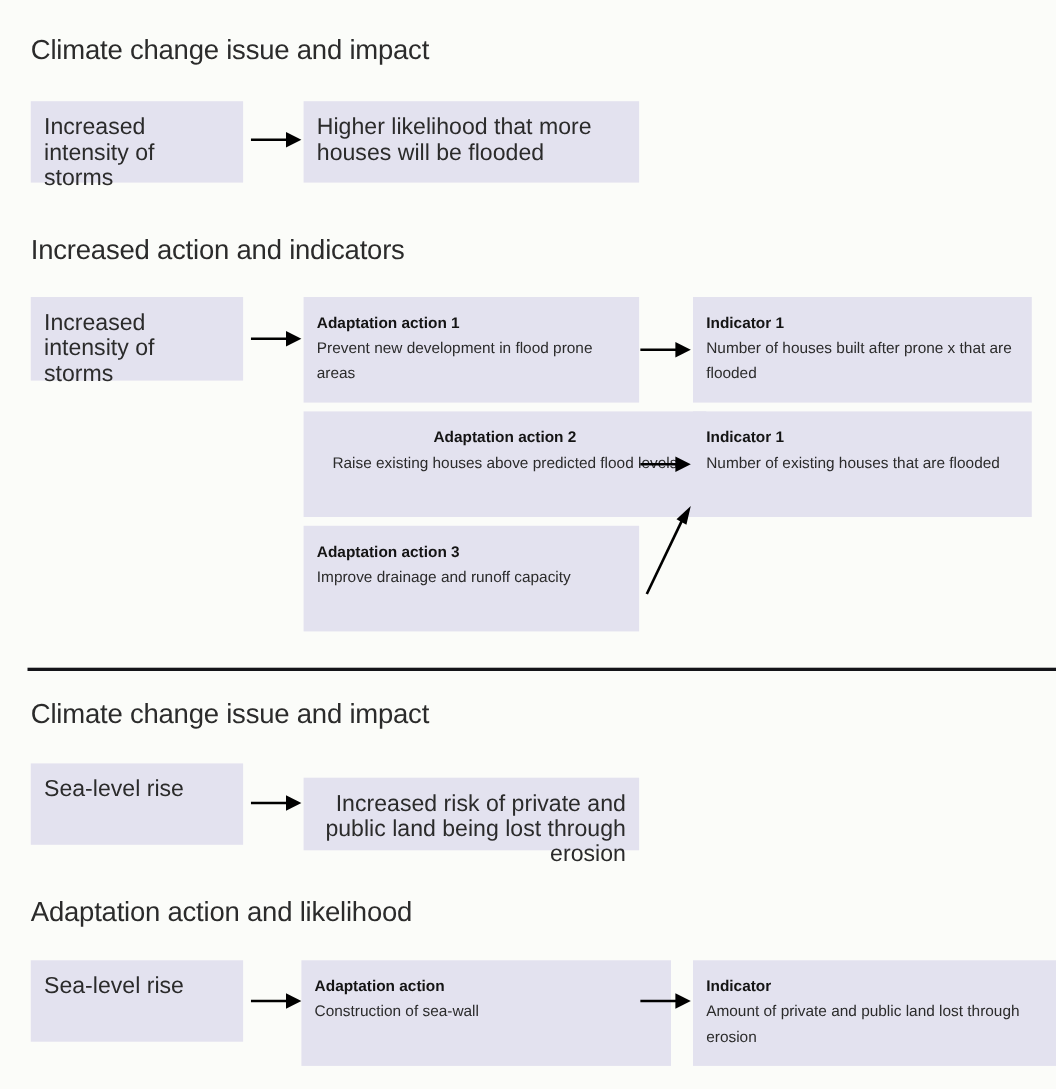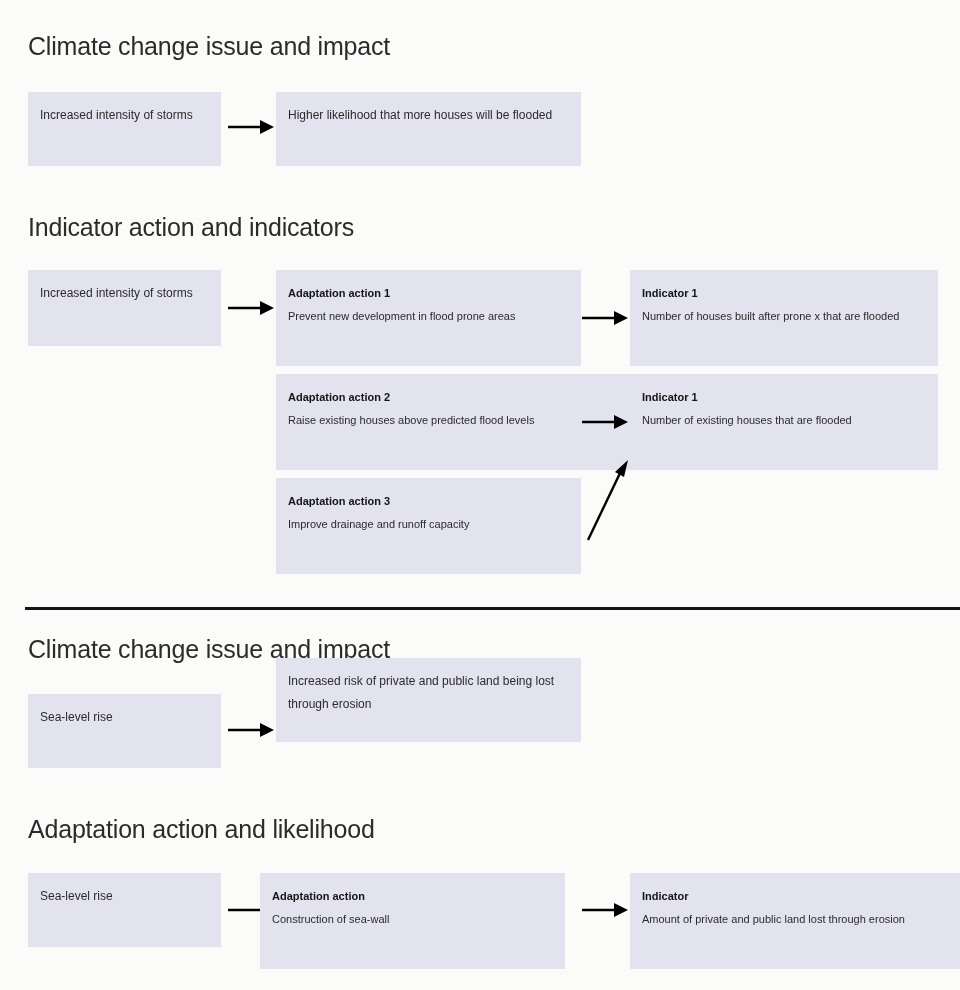--- a/index.html
+++ b/index.html
@@ -27,35 +27,35 @@
     font-weight: 400;
     letter-spacing: -0.2px;
     color: #2b2b2b;
     white-space: nowrap;
   }
   .box {
     position: absolute;
     background: #e3e2ef;
     box-sizing: border-box;
     padding: 12px 12px 10px 12px;
-    font-size: 11px;
+    font-size: 14px;
     line-height: 23px;
     color: #2b2b2b;
   }
   .box .ttl {
     display: block;
     font-weight: bold;
     color: #141414;
   }
   .box .desc {
     display: block;
     font-weight: 400;
   }
   .box.plain {
-    font-size: 12px;
+    font-size: 21px;
   }
   .arrow {
     position: absolute;
     pointer-events: none;
   }
   .divider {
     position: absolute;
     background: #141419;
   }
 </style>
@@ -68,35 +68,35 @@
 
   <div class="box plain" style="left:28px; top:92px; width:193px; height:74px;">Increased intensity of storms</div>
 
   <svg class="arrow" style="left:228px; top:113px;" width="50" height="28">
     <line x1="0" y1="14" x2="34" y2="14" stroke="#000" stroke-width="2.4"></line>
     <polygon points="32,7 46,14 32,21" fill="#000"></polygon>
   </svg>
 
   <div class="box plain" style="left:276px; top:92px; width:305px; height:74px;">Higher likelihood that more houses will be flooded</div>
 
-  <div class="heading" style="left:28px; top:213px;">Indicator action and indicators</div>
+  <div class="heading" style="left:28px; top:213px;">Increased action and indicators</div>
 
   <div class="box plain" style="left:28px; top:270px; width:193px; height:76px;">Increased intensity of storms</div>
 
   <svg class="arrow" style="left:228px; top:294px;" width="50" height="28">
     <line x1="0" y1="14" x2="34" y2="14" stroke="#000" stroke-width="2.4"></line>
     <polygon points="32,7 46,14 32,21" fill="#000"></polygon>
   </svg>
 
   <div class="box" style="left:276px; top:270px; width:305px; height:96px;">
     <span class="ttl">Adaptation action 1</span>
     <span class="desc">Prevent new development in flood prone areas</span>
   </div>
 
-  <div class="box" style="left:276px; top:374px; width:366px; height:96px;">
+  <div class="box" style="left:276px; top:374px; width:366px; height:96px;text-align:center;">
     <span class="ttl">Adaptation action 2</span>
     <span class="desc">Raise existing houses above predicted flood levels</span>
   </div>
 
   <div class="box" style="left:276px; top:478px; width:305px; height:96px;">
     <span class="ttl">Adaptation action 3</span>
     <span class="desc">Improve drainage and runoff capacity</span>
   </div>
 
   <svg class="arrow" style="left:582px; top:304px;" width="50" height="28">
@@ -128,32 +128,32 @@
 
   <div class="heading" style="left:28px; top:635px;">Climate change issue and impact</div>
 
   <div class="box plain" style="left:28px; top:694px; width:193px; height:74px;">Sea-level rise</div>
 
   <svg class="arrow" style="left:228px; top:716px;" width="50" height="28">
     <line x1="0" y1="14" x2="34" y2="14" stroke="#000" stroke-width="2.4"></line>
     <polygon points="32,7 46,14 32,21" fill="#000"></polygon>
   </svg>
 
-  <div class="box plain" style="left:276px; top:658px; width:305px; height:84px;">Increased risk of private and public land being lost through erosion</div>
+  <div class="box plain" style="left:276px; top:707px; width:305px; height:66px;text-align:right;">Increased risk of private and public land being lost through erosion</div>
 
   <div class="heading" style="left:28px; top:815px;">Adaptation action and likelihood</div>
 
   <div class="box plain" style="left:28px; top:873px; width:193px; height:74px;">Sea-level rise</div>
 
   <svg class="arrow" style="left:228px; top:896px;" width="50" height="28">
     <line x1="0" y1="14" x2="34" y2="14" stroke="#000" stroke-width="2.4"></line>
     <polygon points="32,7 46,14 32,21" fill="#000"></polygon>
   </svg>
 
-  <div class="box" style="left:260px; top:873px; width:305px; height:96px;">
+  <div class="box" style="left:274px; top:873px; width:336px; height:96px;">
     <span class="ttl">Adaptation action</span>
     <span class="desc">Construction of sea-wall</span>
   </div>
 
   <svg class="arrow" style="left:582px; top:896px;" width="50" height="28">
     <line x1="0" y1="14" x2="34" y2="14" stroke="#000" stroke-width="2.4"></line>
     <polygon points="32,7 46,14 32,21" fill="#000"></polygon>
   </svg>
 
   <div class="box" style="left:630px; top:873px; width:344px; height:96px;">

